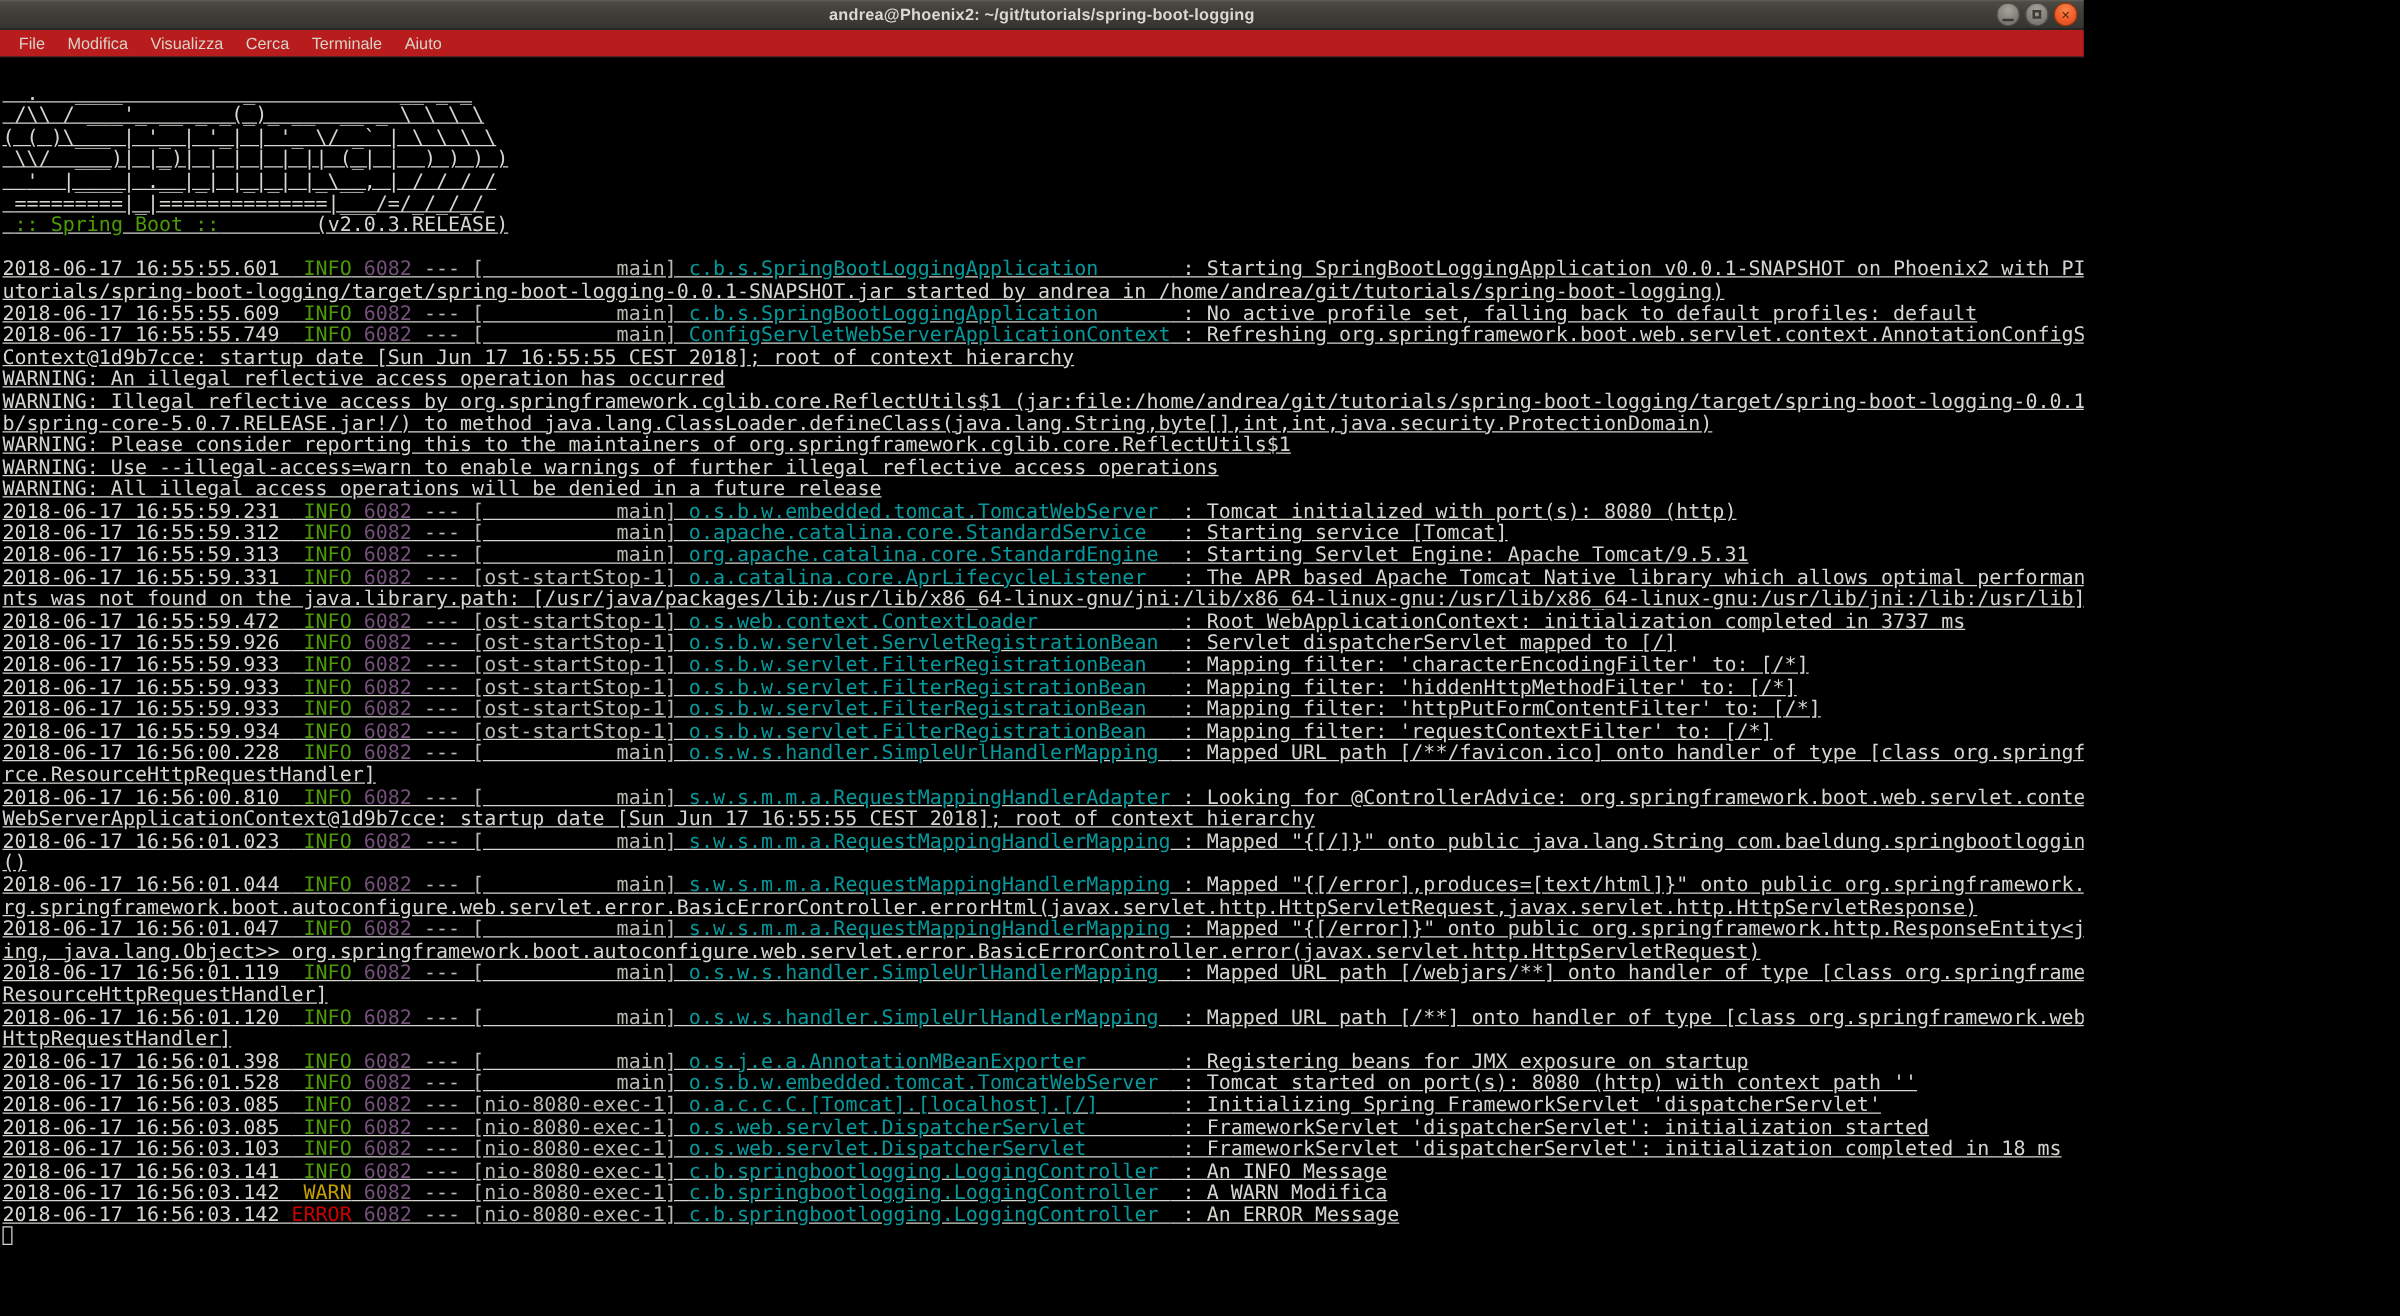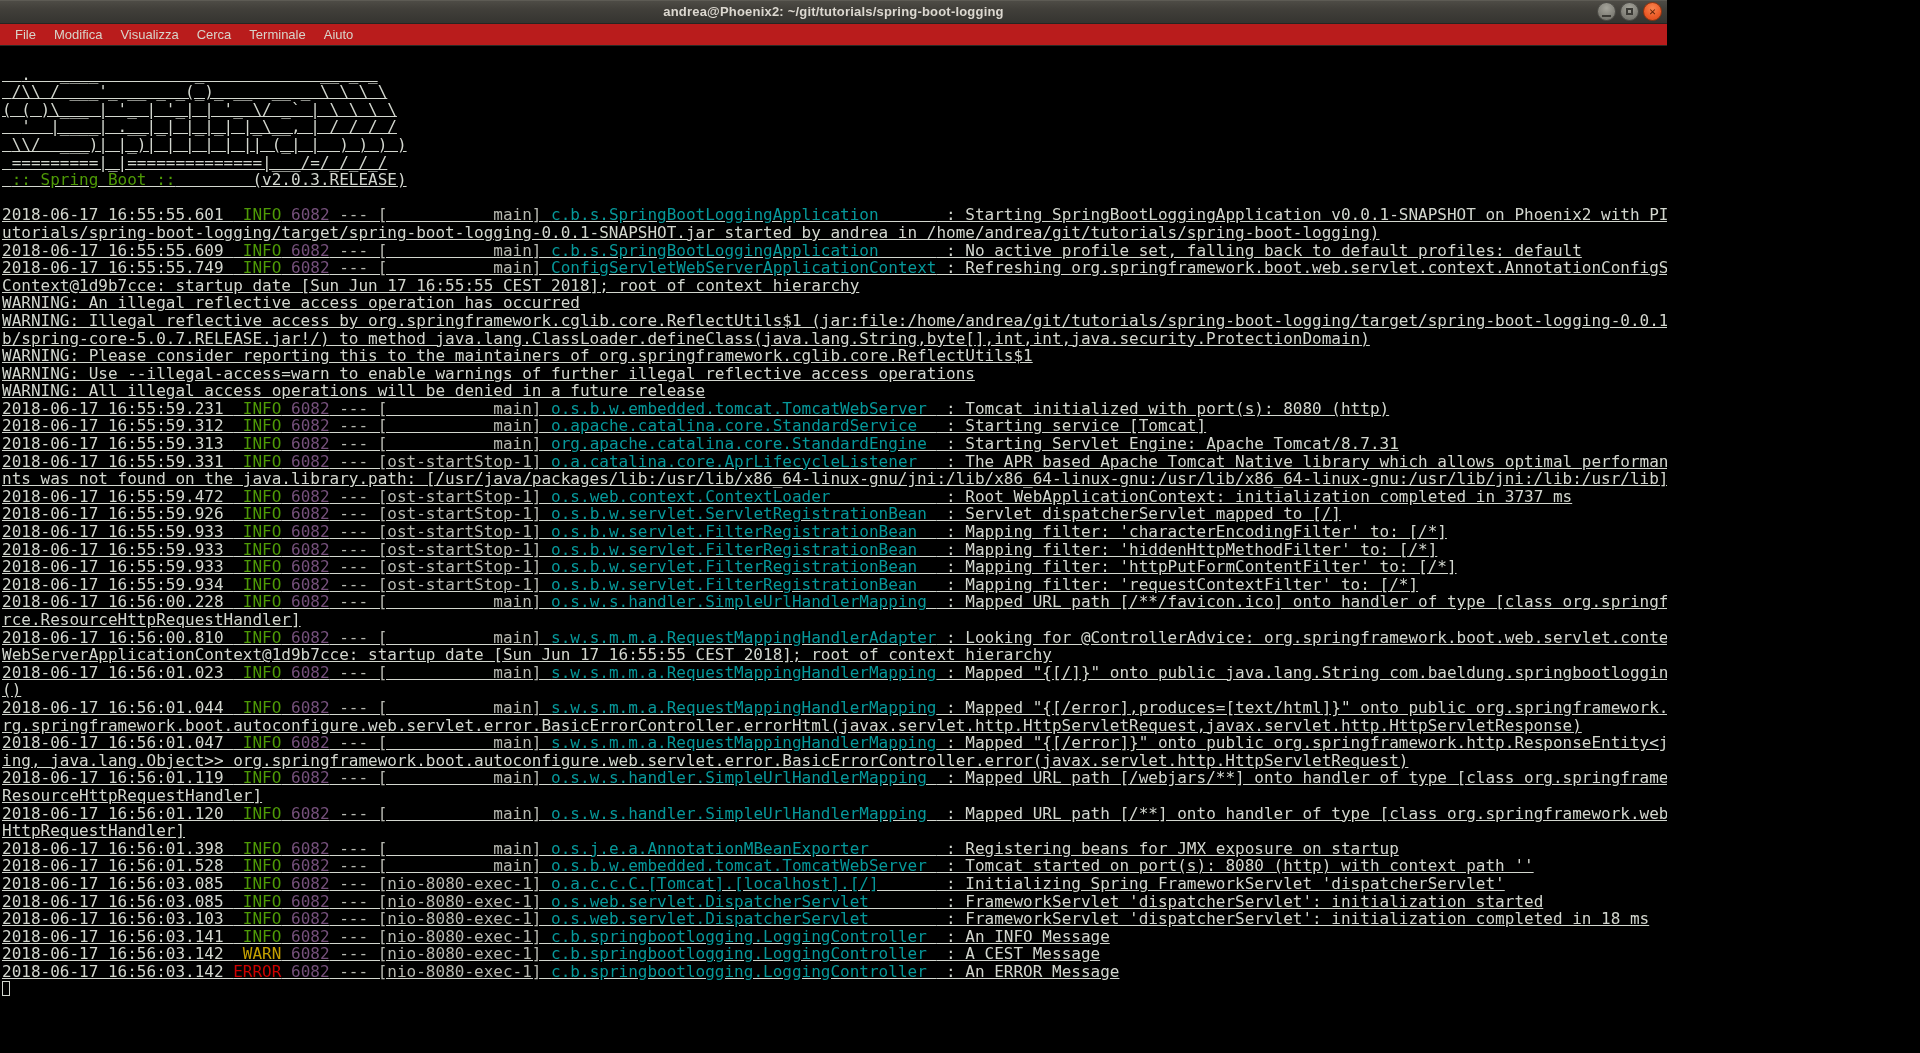--- a/index.html
+++ b/index.html
@@ -112,55 +112,55 @@
       <span class="menu-item">Terminale</span>
       <span class="menu-item">Aiuto</span>
     </div>
 
   <div class="terminal">
     <div class="term-inner">
         <div class="row"></div>
         <div class="row">  .   ____          _            __ _ _</div>
         <div class="row"> /\\ / ___'_ __ _ _(_)_ __  __ _ \ \ \ \</div>
         <div class="row">( ( )\___ | '_ | '_| | '_ \/ _` | \ \ \ \</div>
+        <div class="row"> \\/  ___)| |_)| | | | | || (_| |  ) ) ) )</div>
         <div class="row">  '  |____| .__|_| |_|_| |_\__, | / / / /</div>
-        <div class="row"> \\/  ___)| |_)| | | | | || (_| |  ) ) ) )</div>
         <div class="row"> =========|_|==============|___/=/_/_/_/</div>
         <div class="row"><span class="c-green"> :: Spring Boot ::</span><span>        (v2.0.3.RELEASE)</span></div>
         <div class="row"></div>
         <div class="row"><span>2018-06-17 16:55:55.601 </span><span class="c-green"> INFO</span><span class="c-magenta"> 6082</span><span class="c-faint"> --- [           main] </span><span class="c-cyan">c.b.s.SpringBootLoggingApplication      </span><span> : Starting SpringBootLoggingApplication v0.0.1-SNAPSHOT on Phoenix2 with PID 6082 (/home/andrea/git/tutorials/spring-boot-logging/target/spring-boot-logging-0.0.1-SNAPSHOT.jar started by andrea in /home/andrea/git/tutorials/spring-boot-logging)</span></div>
         <div class="row"><span>2018-06-17 16:55:55.609 </span><span class="c-green"> INFO</span><span class="c-magenta"> 6082</span><span class="c-faint"> --- [           main] </span><span class="c-cyan">c.b.s.SpringBootLoggingApplication      </span><span> : No active profile set, falling back to default profiles: default</span></div>
         <div class="row"><span>2018-06-17 16:55:55.749 </span><span class="c-green"> INFO</span><span class="c-magenta"> 6082</span><span class="c-faint"> --- [           main] </span><span class="c-cyan">ConfigServletWebServerApplicationContext</span><span> : Refreshing org.springframework.boot.web.servlet.context.AnnotationConfigServletWebServerApplicationContext@1d9b7cce: startup date [Sun Jun 17 16:55:55 CEST 2018]; root of context hierarchy</span></div>
         <div class="row">WARNING: An illegal reflective access operation has occurred</div>
         <div class="row">WARNING: Illegal reflective access by org.springframework.cglib.core.ReflectUtils$1 (jar:file:/home/andrea/git/tutorials/spring-boot-logging/target/spring-boot-logging-0.0.1-SNAPSHOT.jar!/BOOT-INF/lib/spring-core-5.0.7.RELEASE.jar!/) to method java.lang.ClassLoader.defineClass(java.lang.String,byte[],int,int,java.security.ProtectionDomain)</div>
         <div class="row">WARNING: Please consider reporting this to the maintainers of org.springframework.cglib.core.ReflectUtils$1</div>
         <div class="row">WARNING: Use --illegal-access=warn to enable warnings of further illegal reflective access operations</div>
         <div class="row">WARNING: All illegal access operations will be denied in a future release</div>
         <div class="row"><span>2018-06-17 16:55:59.231 </span><span class="c-green"> INFO</span><span class="c-magenta"> 6082</span><span class="c-faint"> --- [           main] </span><span class="c-cyan">o.s.b.w.embedded.tomcat.TomcatWebServer </span><span> : Tomcat initialized with port(s): 8080 (http)</span></div>
         <div class="row"><span>2018-06-17 16:55:59.312 </span><span class="c-green"> INFO</span><span class="c-magenta"> 6082</span><span class="c-faint"> --- [           main] </span><span class="c-cyan">o.apache.catalina.core.StandardService  </span><span> : Starting service [Tomcat]</span></div>
-        <div class="row"><span>2018-06-17 16:55:59.313 </span><span class="c-green"> INFO</span><span class="c-magenta"> 6082</span><span class="c-faint"> --- [           main] </span><span class="c-cyan">org.apache.catalina.core.StandardEngine </span><span> : Starting Servlet Engine: Apache Tomcat/8.7.31</span></div>
+        <div class="row"><span>2018-06-17 16:55:59.313 </span><span class="c-green"> INFO</span><span class="c-magenta"> 6082</span><span class="c-faint"> --- [           main] </span><span class="c-cyan">org.apache.catalina.core.StandardEngine </span><span> : Starting Servlet Engine: Apache Tomcat/9.5.31</span></div>
         <div class="row"><span>2018-06-17 16:55:59.331 </span><span class="c-green"> INFO</span><span class="c-magenta"> 6082</span><span class="c-faint"> --- [ost-startStop-1] </span><span class="c-cyan">o.a.catalina.core.AprLifecycleListener  </span><span> : The APR based Apache Tomcat Native library which allows optimal performance in production environments was not found on the java.library.path: [/usr/java/packages/lib:/usr/lib/x86_64-linux-gnu/jni:/lib/x86_64-linux-gnu:/usr/lib/x86_64-linux-gnu:/usr/lib/jni:/lib:/usr/lib]</span></div>
         <div class="row"><span>2018-06-17 16:55:59.472 </span><span class="c-green"> INFO</span><span class="c-magenta"> 6082</span><span class="c-faint"> --- [ost-startStop-1] </span><span class="c-cyan">o.s.web.context.ContextLoader           </span><span> : Root WebApplicationContext: initialization completed in 3737 ms</span></div>
         <div class="row"><span>2018-06-17 16:55:59.926 </span><span class="c-green"> INFO</span><span class="c-magenta"> 6082</span><span class="c-faint"> --- [ost-startStop-1] </span><span class="c-cyan">o.s.b.w.servlet.ServletRegistrationBean </span><span> : Servlet dispatcherServlet mapped to [/]</span></div>
         <div class="row"><span>2018-06-17 16:55:59.933 </span><span class="c-green"> INFO</span><span class="c-magenta"> 6082</span><span class="c-faint"> --- [ost-startStop-1] </span><span class="c-cyan">o.s.b.w.servlet.FilterRegistrationBean  </span><span> : Mapping filter: 'characterEncodingFilter' to: [/*]</span></div>
         <div class="row"><span>2018-06-17 16:55:59.933 </span><span class="c-green"> INFO</span><span class="c-magenta"> 6082</span><span class="c-faint"> --- [ost-startStop-1] </span><span class="c-cyan">o.s.b.w.servlet.FilterRegistrationBean  </span><span> : Mapping filter: 'hiddenHttpMethodFilter' to: [/*]</span></div>
         <div class="row"><span>2018-06-17 16:55:59.933 </span><span class="c-green"> INFO</span><span class="c-magenta"> 6082</span><span class="c-faint"> --- [ost-startStop-1] </span><span class="c-cyan">o.s.b.w.servlet.FilterRegistrationBean  </span><span> : Mapping filter: 'httpPutFormContentFilter' to: [/*]</span></div>
         <div class="row"><span>2018-06-17 16:55:59.934 </span><span class="c-green"> INFO</span><span class="c-magenta"> 6082</span><span class="c-faint"> --- [ost-startStop-1] </span><span class="c-cyan">o.s.b.w.servlet.FilterRegistrationBean  </span><span> : Mapping filter: 'requestContextFilter' to: [/*]</span></div>
         <div class="row"><span>2018-06-17 16:56:00.228 </span><span class="c-green"> INFO</span><span class="c-magenta"> 6082</span><span class="c-faint"> --- [           main] </span><span class="c-cyan">o.s.w.s.handler.SimpleUrlHandlerMapping </span><span> : Mapped URL path [/**/favicon.ico] onto handler of type [class org.springframework.web.servlet.resource.ResourceHttpRequestHandler]</span></div>
         <div class="row"><span>2018-06-17 16:56:00.810 </span><span class="c-green"> INFO</span><span class="c-magenta"> 6082</span><span class="c-faint"> --- [           main] </span><span class="c-cyan">s.w.s.m.m.a.RequestMappingHandlerAdapter</span><span> : Looking for @ControllerAdvice: org.springframework.boot.web.servlet.context.AnnotationConfigServletWebServerApplicationContext@1d9b7cce: startup date [Sun Jun 17 16:55:55 CEST 2018]; root of context hierarchy</span></div>
         <div class="row"><span>2018-06-17 16:56:01.023 </span><span class="c-green"> INFO</span><span class="c-magenta"> 6082</span><span class="c-faint"> --- [           main] </span><span class="c-cyan">s.w.s.m.m.a.RequestMappingHandlerMapping</span><span> : Mapped "{[/]}" onto public java.lang.String com.baeldung.springbootlogging.LoggingController.index()</span></div>
         <div class="row"><span>2018-06-17 16:56:01.044 </span><span class="c-green"> INFO</span><span class="c-magenta"> 6082</span><span class="c-faint"> --- [           main] </span><span class="c-cyan">s.w.s.m.m.a.RequestMappingHandlerMapping</span><span> : Mapped "{[/error],produces=[text/html]}" onto public org.springframework.web.servlet.ModelAndView org.springframework.boot.autoconfigure.web.servlet.error.BasicErrorController.errorHtml(javax.servlet.http.HttpServletRequest,javax.servlet.http.HttpServletResponse)</span></div>
         <div class="row"><span>2018-06-17 16:56:01.047 </span><span class="c-green"> INFO</span><span class="c-magenta"> 6082</span><span class="c-faint"> --- [           main] </span><span class="c-cyan">s.w.s.m.m.a.RequestMappingHandlerMapping</span><span> : Mapped "{[/error]}" onto public org.springframework.http.ResponseEntity&lt;java.util.Map&lt;java.lang.String, java.lang.Object&gt;&gt; org.springframework.boot.autoconfigure.web.servlet.error.BasicErrorController.error(javax.servlet.http.HttpServletRequest)</span></div>
         <div class="row"><span>2018-06-17 16:56:01.119 </span><span class="c-green"> INFO</span><span class="c-magenta"> 6082</span><span class="c-faint"> --- [           main] </span><span class="c-cyan">o.s.w.s.handler.SimpleUrlHandlerMapping </span><span> : Mapped URL path [/webjars/**] onto handler of type [class org.springframework.web.servlet.resource.ResourceHttpRequestHandler]</span></div>
         <div class="row"><span>2018-06-17 16:56:01.120 </span><span class="c-green"> INFO</span><span class="c-magenta"> 6082</span><span class="c-faint"> --- [           main] </span><span class="c-cyan">o.s.w.s.handler.SimpleUrlHandlerMapping </span><span> : Mapped URL path [/**] onto handler of type [class org.springframework.web.servlet.resource.ResourceHttpRequestHandler]</span></div>
         <div class="row"><span>2018-06-17 16:56:01.398 </span><span class="c-green"> INFO</span><span class="c-magenta"> 6082</span><span class="c-faint"> --- [           main] </span><span class="c-cyan">o.s.j.e.a.AnnotationMBeanExporter       </span><span> : Registering beans for JMX exposure on startup</span></div>
         <div class="row"><span>2018-06-17 16:56:01.528 </span><span class="c-green"> INFO</span><span class="c-magenta"> 6082</span><span class="c-faint"> --- [           main] </span><span class="c-cyan">o.s.b.w.embedded.tomcat.TomcatWebServer </span><span> : Tomcat started on port(s): 8080 (http) with context path ''</span></div>
         <div class="row"><span>2018-06-17 16:56:03.085 </span><span class="c-green"> INFO</span><span class="c-magenta"> 6082</span><span class="c-faint"> --- [nio-8080-exec-1] </span><span class="c-cyan">o.a.c.c.C.[Tomcat].[localhost].[/]      </span><span> : Initializing Spring FrameworkServlet 'dispatcherServlet'</span></div>
         <div class="row"><span>2018-06-17 16:56:03.085 </span><span class="c-green"> INFO</span><span class="c-magenta"> 6082</span><span class="c-faint"> --- [nio-8080-exec-1] </span><span class="c-cyan">o.s.web.servlet.DispatcherServlet       </span><span> : FrameworkServlet 'dispatcherServlet': initialization started</span></div>
         <div class="row"><span>2018-06-17 16:56:03.103 </span><span class="c-green"> INFO</span><span class="c-magenta"> 6082</span><span class="c-faint"> --- [nio-8080-exec-1] </span><span class="c-cyan">o.s.web.servlet.DispatcherServlet       </span><span> : FrameworkServlet 'dispatcherServlet': initialization completed in 18 ms</span></div>
         <div class="row"><span>2018-06-17 16:56:03.141 </span><span class="c-green"> INFO</span><span class="c-magenta"> 6082</span><span class="c-faint"> --- [nio-8080-exec-1] </span><span class="c-cyan">c.b.springbootlogging.LoggingController </span><span> : An INFO Message</span></div>
-        <div class="row"><span>2018-06-17 16:56:03.142 </span><span class="c-yellow"> WARN</span><span class="c-magenta"> 6082</span><span class="c-faint"> --- [nio-8080-exec-1] </span><span class="c-cyan">c.b.springbootlogging.LoggingController </span><span> : A CEST Message</span></div>
+        <div class="row"><span>2018-06-17 16:56:03.142 </span><span class="c-yellow"> WARN</span><span class="c-magenta"> 6082</span><span class="c-faint"> --- [nio-8080-exec-1] </span><span class="c-cyan">c.b.springbootlogging.LoggingController </span><span> : A WARN Modifica</span></div>
         <div class="row"><span>2018-06-17 16:56:03.142 </span><span class="c-red">ERROR</span><span class="c-magenta"> 6082</span><span class="c-faint"> --- [nio-8080-exec-1] </span><span class="c-cyan">c.b.springbootlogging.LoggingController </span><span> : An ERROR Message</span></div>
         <div class="row"><span class="cursor"></span></div>
       </div>
   </div>
 
 </div>
 
 </body></html>

